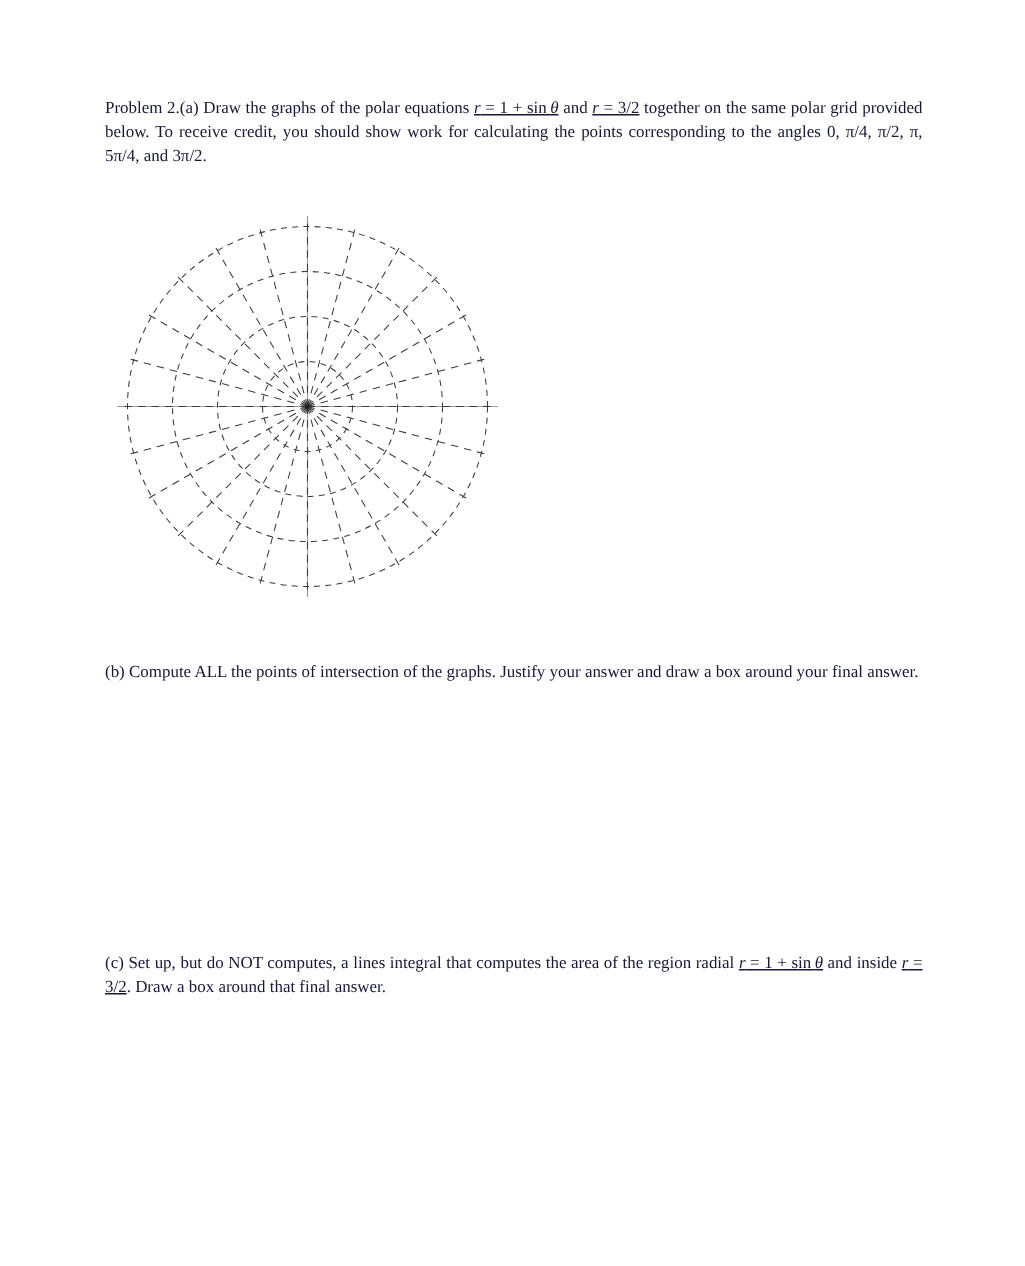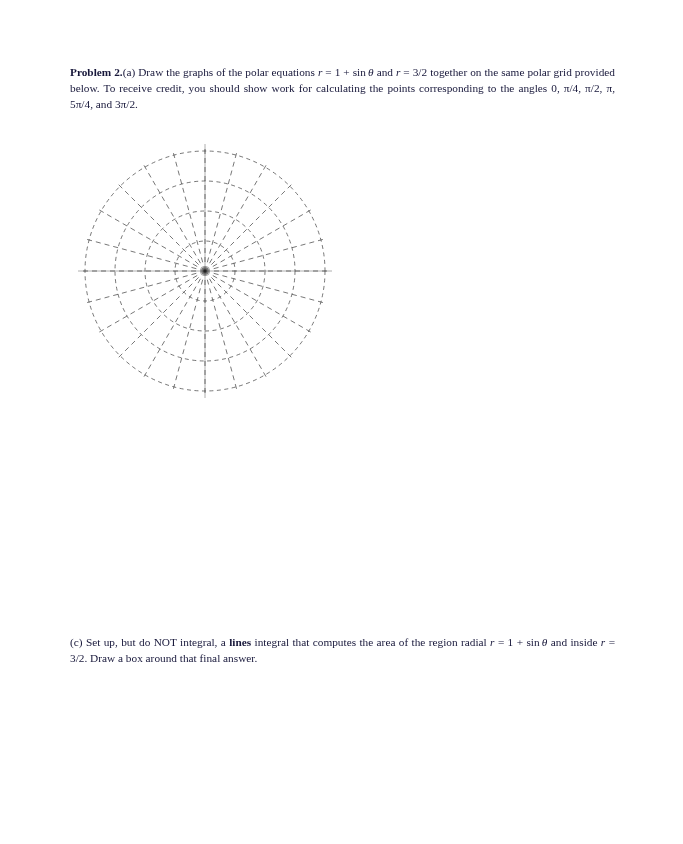--- a/index.html
+++ b/index.html
@@ -36,22 +36,22 @@
   #part-b-block {
     left: 70px;
     top: 440px;
     width: 545px;
   }
   #part-c-block {
     left: 70px;
     top: 634px;
     width: 545px;
   }
-  .bold { font-weight: bold; }
-  .math { font-family: "Liberation Serif", serif; }
+  .bold { font-weight: normal; }
+  .math { font-family: "Liberation Serif", serif; text-decoration: underline; }
   .mi { font-style: italic; }
   .grid-wrap {
     position: absolute;
     left: 70px;
     top: 136px;
     width: 270px;
     height: 270px;
   }
   svg { display: block; }
   .sr {
@@ -107,18 +107,21 @@
         <line x1="135" y1="135" x2="196.5" y2="241.5"></line>
         <line x1="135" y1="135" x2="222.0" y2="222.0"></line>
         <line x1="135" y1="135" x2="241.5" y2="196.5"></line>
         <line x1="135" y1="135" x2="253.8" y2="166.8"></line>
       </g>
       <circle cx="135" cy="135" r="1.6" fill="#222"></circle>
     </svg>
     <span class="sr">polar grid with concentric dashed circles and radial spoke lines</span>
   </div>
 
+  <div class="block" id="part-b-block">
+    <span>(b) Compute ALL the points of intersection of the graphs. Justify your answer and draw a box around your final answer.</span>
+  </div>
 
   <div class="block" id="part-c-block">
-    <span>(c) Set up, but do NOT integral, a </span><span class="bold">lines</span><span> integral that computes the area of the region radial </span><span class="math"><span class="mi">r</span> = 1 + sin <span class="mi">θ</span></span><span> and inside </span><span class="math"><span class="mi">r</span> = 3/2</span><span>. Draw a box around that final answer.</span>
+    <span>(c) Set up, but do NOT computes, a </span><span class="bold">lines</span><span> integral that computes the area of the region radial </span><span class="math"><span class="mi">r</span> = 1 + sin <span class="mi">θ</span></span><span> and inside </span><span class="math"><span class="mi">r</span> = 3/2</span><span>. Draw a box around that final answer.</span>
   </div>
 
 </div>
 
 </body></html>

